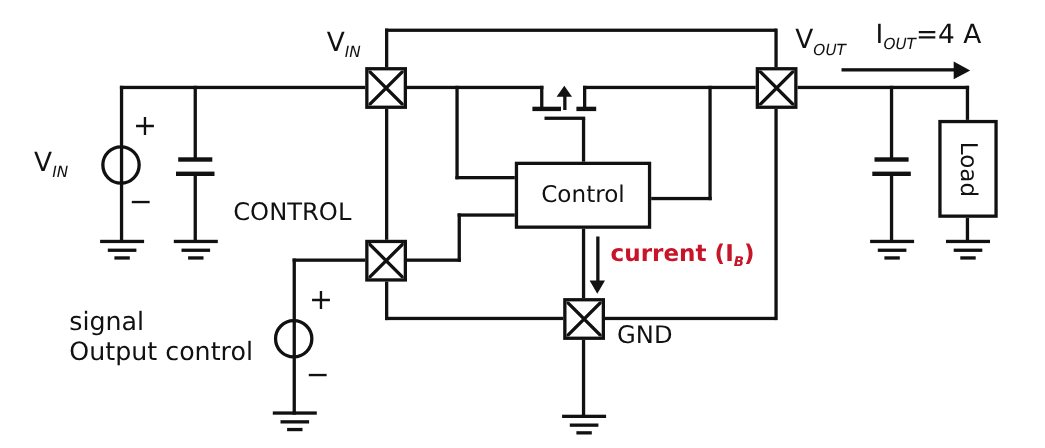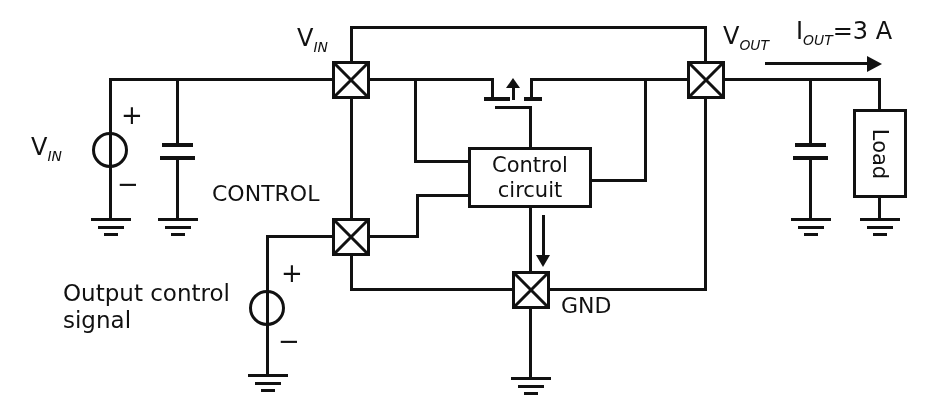--- a/index.html
+++ b/index.html
@@ -126,21 +126,20 @@
 
   <i class="bar" style="left:484px;top:97px;width:26px;height:4px"></i>
   <i class="bar" style="left:524px;top:97px;width:18px;height:4px"></i>
   <i class="bar" style="left:495px;top:106px;width:37px;height:3px"></i>
   <i class="w v" style="left:512px;top:84px;height:16px"></i>
   <i class="tri" id="fet-body-head" style="left:506px;top:78px"></i>
 
   <div class="block" id="control-circuit-box">
     <div>
       <div>Control</div>
-      <div>circuit</div>
     </div>
   </div>
   <div class="block" id="load-box">
     <div class="rot">Load</div>
   </div>
 
   <div class="gnd" style="left:91px;top:218px">
       <i class="g1"></i>
       <i class="g2"></i>
       <i class="g3"></i>
@@ -179,32 +178,33 @@
 
   <div class="lbl f24" style="left:297px;top:25px">
     <span>V</span><sub>IN</sub>
   </div>
 
   <div class="lbl f24" style="left:723px;top:23px">
     <span>V</span><sub>OUT</sub>
   </div>
 
   <div class="lbl f24" style="left:796px;top:18px">
-    <span>I</span><sub>OUT</sub><span>=3 A</span>
+    <span>I</span><sub>OUT</sub><span>=4 A</span>
   </div>
 
   <div class="lbl f24" style="left:31px;top:134px">
     <span>V</span><sub>IN</sub>
   </div>
 
   <div class="lbl f22" style="left:212px;top:181px">CONTROL</div>
 
   <div class="lbl f22" style="left:561px;top:293px">GND</div>
 
   <div class="lbl" style="left:63px;top:280px;font-size:23px;line-height:27px">
+    <div>signal</div>
     <div>Output control</div>
-    <div>signal</div>
   </div>
 
   <div class="lbl" id="quiescent-label" style="left:555px;top:219px">
+    <div><span>current (I</span><sub>B</sub><span>)</span></div>
   </div>
 
 </div>
 
 </body></html>

